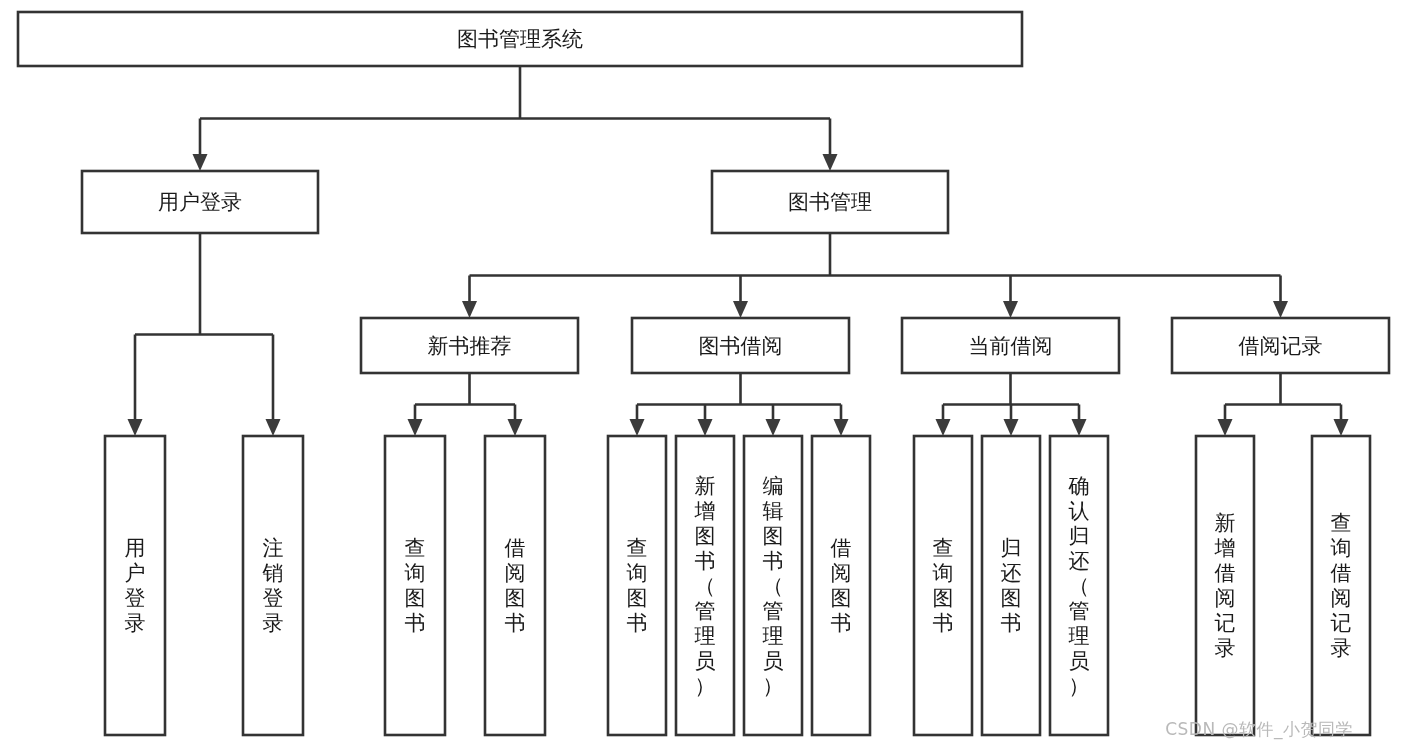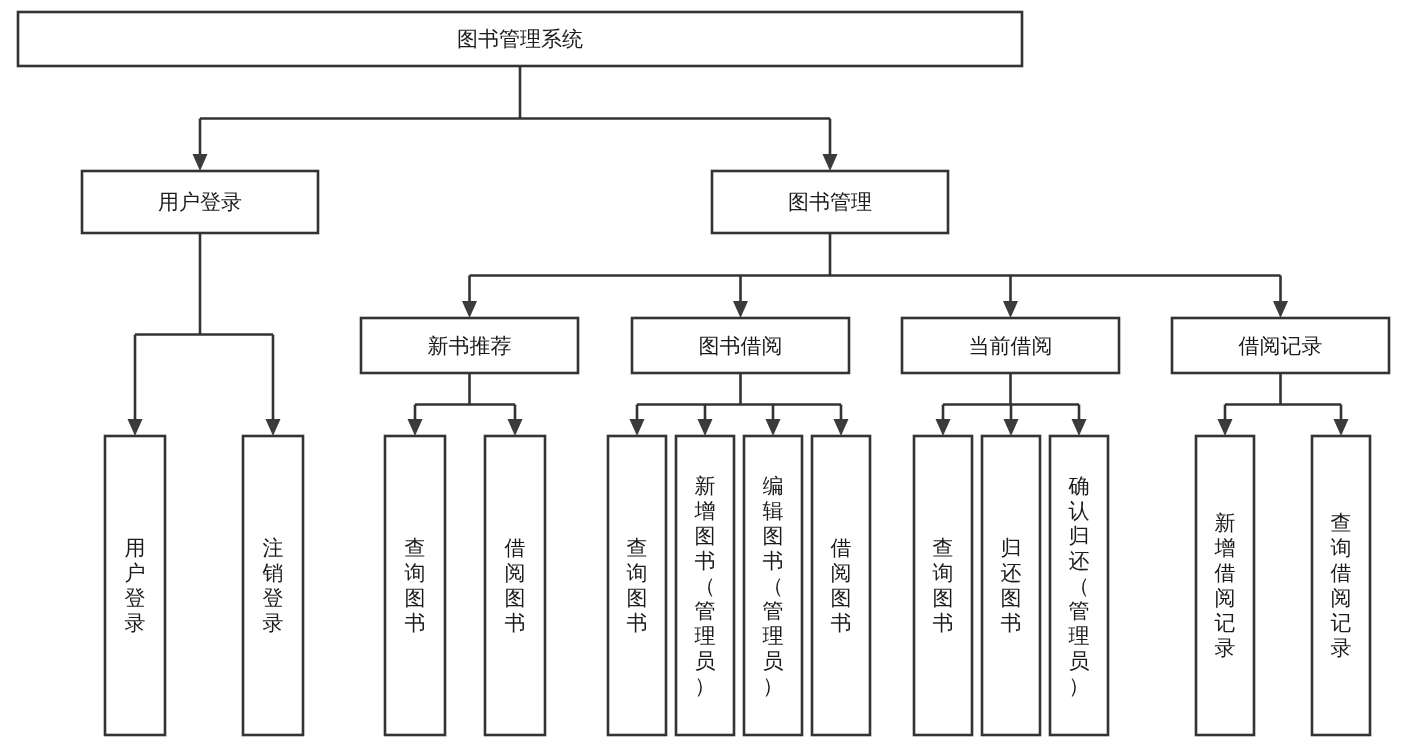--- a/index.html
+++ b/index.html
@@ -203,13 +203,14 @@
         <g>
           <rect class="node-box" x="1196" y="436" width="58" height="299"></rect>
           <text class="node-label-v" x="1225" y="530"><tspan x="1225" dy="0">新</tspan><tspan x="1225" dy="25">增</tspan><tspan x="1225" dy="25">借</tspan><tspan x="1225" dy="25">阅</tspan><tspan x="1225" dy="25">记</tspan><tspan x="1225" dy="25">录</tspan></text>
         </g>
         <g>
           <rect class="node-box" x="1312" y="436" width="58" height="299"></rect>
           <text class="node-label-v" x="1341" y="530"><tspan x="1341" dy="0">查</tspan><tspan x="1341" dy="25">询</tspan><tspan x="1341" dy="25">借</tspan><tspan x="1341" dy="25">阅</tspan><tspan x="1341" dy="25">记</tspan><tspan x="1341" dy="25">录</tspan></text>
         </g>
       </g>
   </svg>
+  <div class="watermark">CSDN @软件_小贺同学</div>
 </div>
 
 </body></html>

